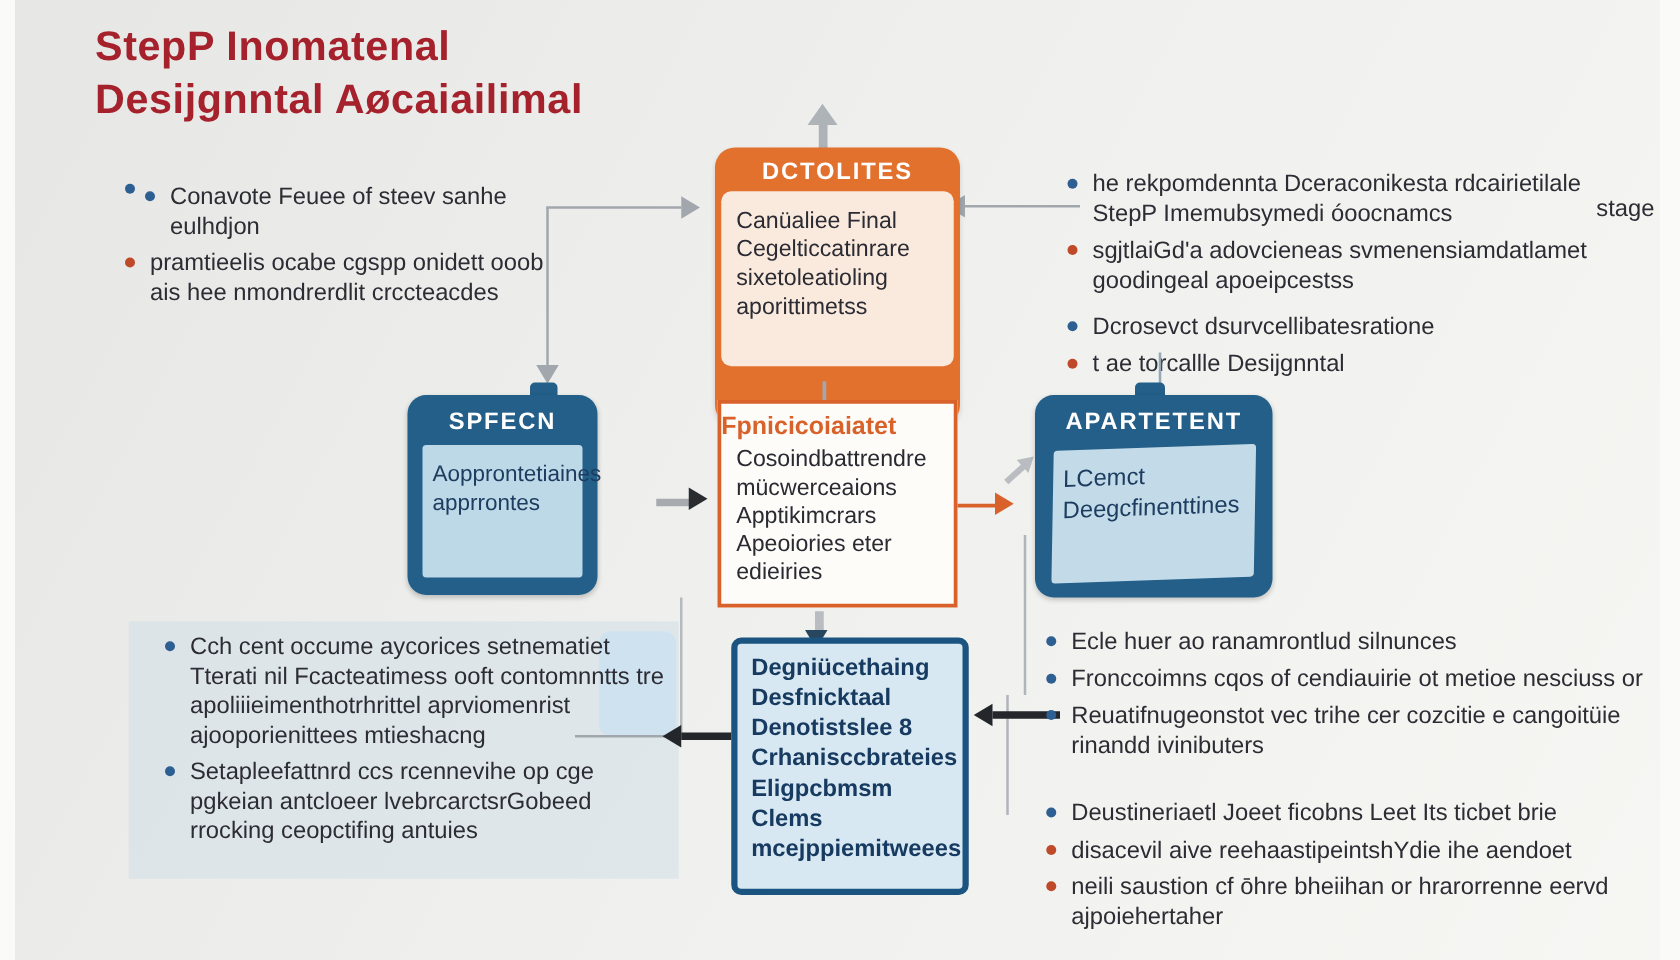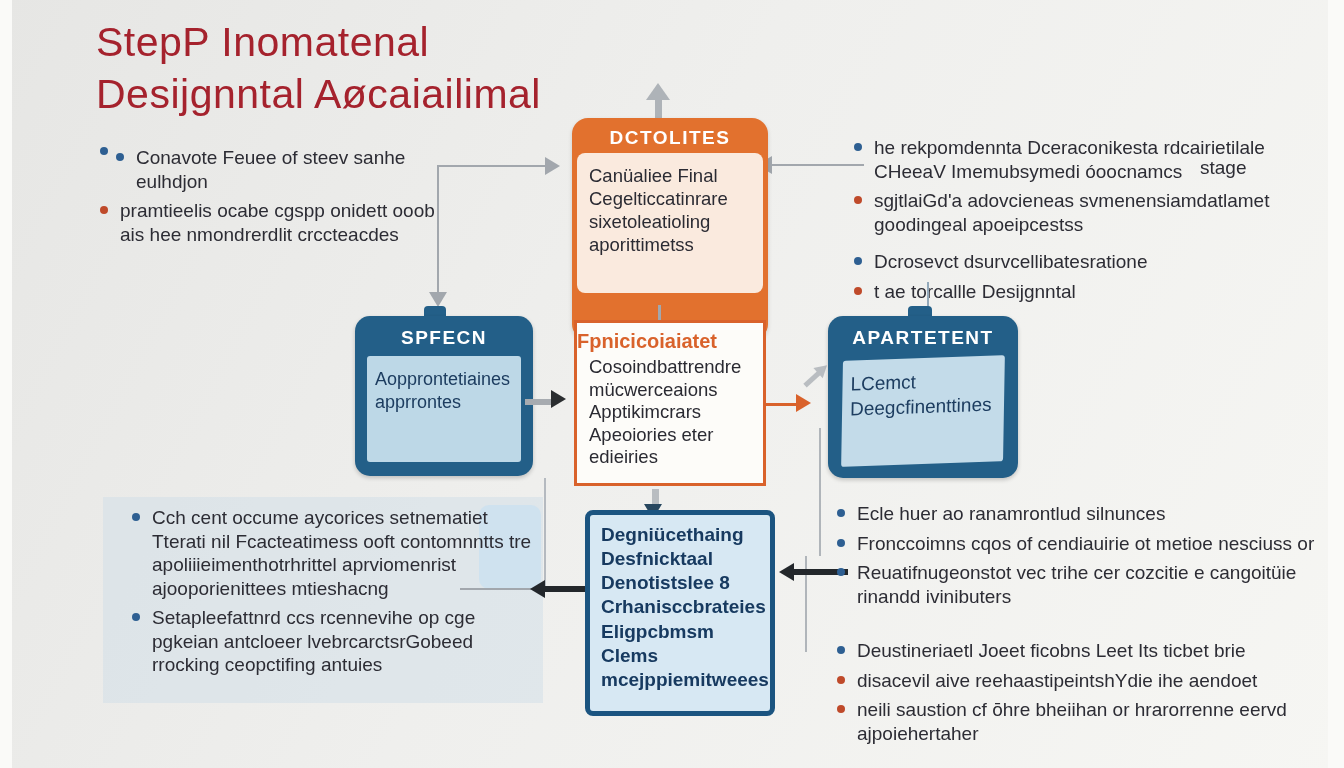--- a/index.html
+++ b/index.html
@@ -3,39 +3,39 @@
 <meta charset="utf-8">
 <style>
   html,body{margin:0;padding:0;}
   body{font-family:"Liberation Sans",sans-serif;background:#dcdcda;}
   .canvas{position:relative;width:1344px;height:768px;overflow:hidden;
     background:linear-gradient(118deg,#e6e6e4 0%,#efefed 45%,#f6f6f3 100%);}
   .edge{position:absolute;top:0;bottom:0;background:#fafaf8;}
   .edge.left{left:0;width:12px;}
   .edge.right{right:0;width:16px;}
 
-  .title{position:absolute;left:96px;top:16px;color:#a5222d;font-weight:normal;
-    font-size:41px;line-height:1.28;letter-spacing:.5px;}
+  .title{position:absolute;left:76px;top:16px;color:#a5222d;font-weight:bold;
+    font-size:33px;line-height:1.28;letter-spacing:.5px;}
 
   ul.blist{position:absolute;list-style:none;margin:0;padding:0;}
   ul.blist li{position:relative;padding-left:24px;margin-bottom:6px;
     font-size:19px;line-height:1.24;color:#2c2c34;}
   .dot{position:absolute;left:4px;top:7px;width:8px;height:8px;border-radius:50%;}
   .dot.b{background:#2e5f92;}
   .dot.r{background:#bf4a2a;}
   .tl{left:96px;top:140px;width:356px;}
   .tl li.ind{margin-left:16px;}
   .tr{left:850px;top:136px;width:470px;}
   .tr li.gap{margin-top:14px;}
   .bl{left:128px;top:506px;width:410px;}
   .bl li{margin-bottom:12px;font-size:19.5px;line-height:1.27;}
   .br{left:833px;top:502px;width:505px;}
   .br li{margin-bottom:3px;font-size:19.5px;}
   .br li.gap{margin-top:31px;}
-  .stage{position:absolute;left:1200px;top:157px;font-size:19px;color:#2c2c34;}
+  .stage{position:absolute;left:1277px;top:157px;font-size:19px;color:#2c2c34;}
 
   
   .hline,.vline{position:absolute;background:#a2a7ad;}
   .tri{position:absolute;width:0;height:0;}
   .tri-r{border-top:9px solid transparent;border-bottom:9px solid transparent;border-left:15px solid #a2a7ad;}
   .tri-l{border-top:9px solid transparent;border-bottom:9px solid transparent;border-right:15px solid #a2a7ad;}
   .tri-d{border-left:9px solid transparent;border-right:9px solid transparent;border-top:15px solid #a2a7ad;}
   .tri-u{border-left:12px solid transparent;border-right:12px solid transparent;border-bottom:17px solid #aeb3b8;}
   .black{border-left-color:#23272b;border-right-color:#23272b;}
   .tri-l.black{border-top-color:transparent;border-bottom-color:transparent;}
@@ -54,21 +54,21 @@
     padding:11px 12px;font-size:18.5px;line-height:1.25;color:#2b2b33;}
 
   .bbox{position:absolute;background:#235f88;border-radius:15px;
     box-shadow:0 2px 4px rgba(0,0,0,.2);}
   .bbox .hdr{color:#fff;font-weight:bold;font-size:19px;letter-spacing:1.5px;
     text-align:center;padding-top:11px;}
   .panel{position:absolute;background:#bdd8e7;color:#1d3d60;font-size:18px;
     line-height:1.3;padding:12px 8px;box-sizing:border-box;border-radius:3px;}
   .tab{position:absolute;width:22px;height:16px;background:#235f88;border-radius:4px;}
 
-  .spf{left:355px;top:316px;width:178px;height:160px;}
+  .spf{left:326px;top:316px;width:152px;height:160px;}
   .spf .panel{left:12px;right:12px;top:40px;bottom:14px;}
   .apt{left:828px;top:316px;width:190px;height:162px;}
   .apt .panel{left:14px;right:14px;top:42px;bottom:14px;background:#c3dbe9;
     transform:rotate(-2deg) skewX(-3deg);font-size:19px;}
 
   .fbox{position:absolute;left:574px;top:320px;width:192px;height:166px;
     background:#fdfcf9;border:3px solid #d9622b;box-sizing:border-box;}
   .fbox .ttl{color:#d9622b;font-weight:bold;font-size:20px;text-align:left;margin-top:7px;}
   .fbox .bdy{padding:3px 12px;font-size:18.5px;line-height:1.22;color:#2a2a32;}
 
@@ -113,21 +113,21 @@
 
   <div class="hline" style="left:772px;top:164px;width:92px;height:2px;"></div>
   <div class="tri tri-l" style="left:757px;top:156px;"></div>
 
   <div class="obox">
     <div class="hdr">DCTOLITES</div>
     <div class="bdy">Canüaliee Final Cegelticcatinrare sixetoleatioling aporittimetss</div>
   </div>
 
   <ul class="blist tr">
-    <li><span class="dot b"></span><span>he rekpomdennta Dceraconikesta rdcairietilale CHeeaV Imemubsymedi óoocnamcs</span></li>
+    <li><span class="dot b"></span><span>he rekpomdennta Dceraconikesta rdcairietilale StepP Imemubsymedi óoocnamcs</span></li>
     <li><span class="dot r"></span><span>sgjtlaiGd'a adovcieneas svmenensiamdatlamet goodingeal apoeipcestss</span></li>
     <li class="gap"><span class="dot b"></span><span>Dcrosevct dsurvcellibatesratione</span></li>
     <li><span class="dot r"></span><span>t ae torcallle Desijgnntal</span></li>
   </ul>
   <span class="stage">stage</span>
 
   <div class="vline" style="left:927px;top:282px;width:2px;height:32px;background:#93a9ba;"></div>
 
   <div class="tab" style="left:424px;top:306px;"></div>
   <div class="bbox spf">

